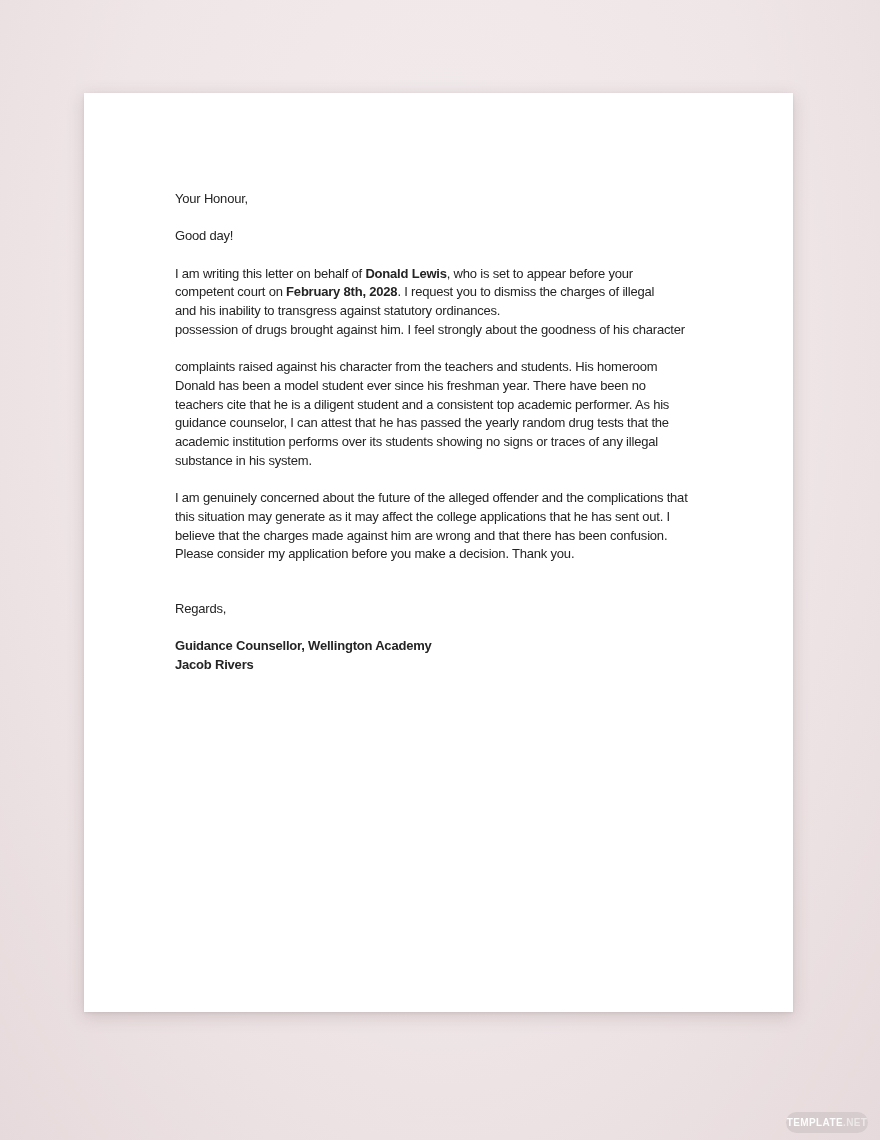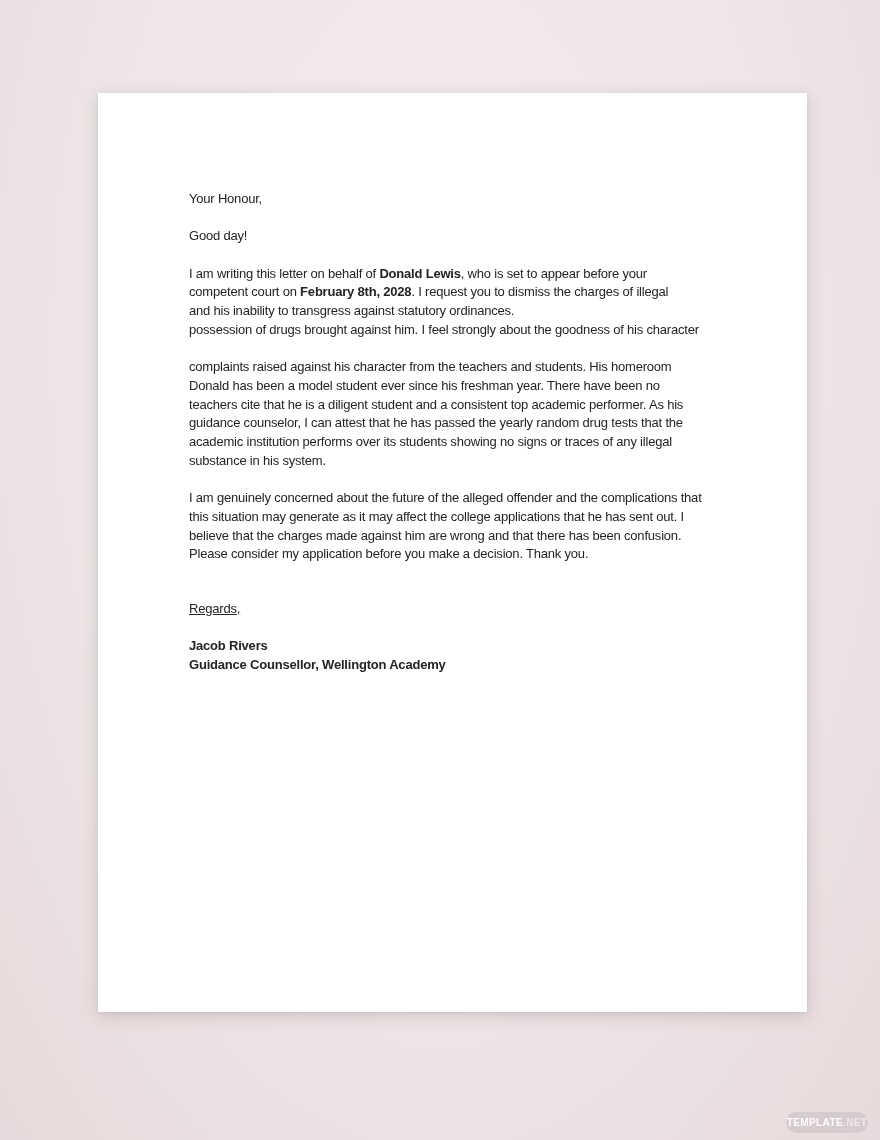--- a/index.html
+++ b/index.html
@@ -9,41 +9,40 @@
   body {
     width: 880px;
     height: 1140px;
     position: relative;
     overflow: hidden;
     font-family: "Liberation Sans", "DejaVu Sans", sans-serif;
     background: radial-gradient(ellipse at 50% 30%, #f2ebec 0%, #efe6e7 55%, #e7dadc 100%);
   }
   .paper {
     position: absolute;
-    left: 98px;
+    left: 84px;
     top: 93px;
     width: 709px;
     height: 919px;
     background: #ffffff;
     box-shadow: 0 4px 16px rgba(110, 80, 85, 0.22), 0 1px 3px rgba(0,0,0,0.08);
     box-sizing: border-box;
     padding: 97px 0 12px 91px;
   }
   .letter-body {
     color: #242424;
     font-size: 13px;
     letter-spacing: -0.2px;
     width: 545px;
   }
   .para {
     margin: 0 0 18.7px 0;
   }
   .para.extra-gap {
     margin-top: 36px;
-    text-decoration: underline;
   }
   .line {
     line-height: 18.7px;
     white-space: pre;
   }
   .seg-bold {
     font-weight: 700;
     text-align: center;
   }
   .watermark-pill {
@@ -94,22 +93,22 @@
       <div class="para">
         <div class="line"><span>I am genuinely concerned about the future of the alleged offender and the complications that</span></div>
         <div class="line"><span>this situation may generate as it may affect the college applications that he has sent out. I</span></div>
         <div class="line"><span>believe that the charges made against him are wrong and that there has been confusion.</span></div>
         <div class="line"><span>Please consider my application before you make a decision. Thank you.</span></div>
       </div>
       <div class="para extra-gap">
         <div class="line"><span>Regards,</span></div>
       </div>
       <div class="para">
+        <div class="line"><span class="seg-bold">Guidance Counsellor, Wellington Academy</span></div>
         <div class="line"><span class="seg-bold">Jacob Rivers</span></div>
-        <div class="line"><span class="seg-bold">Guidance Counsellor, Wellington Academy</span></div>
       </div>
     </div>
 </div>
 
 <div class="watermark-pill">
   <span class="watermark-brand">TEMPLATE</span>
     <span class="watermark-tld">.NET</span>
 </div>
 
 </body></html>

